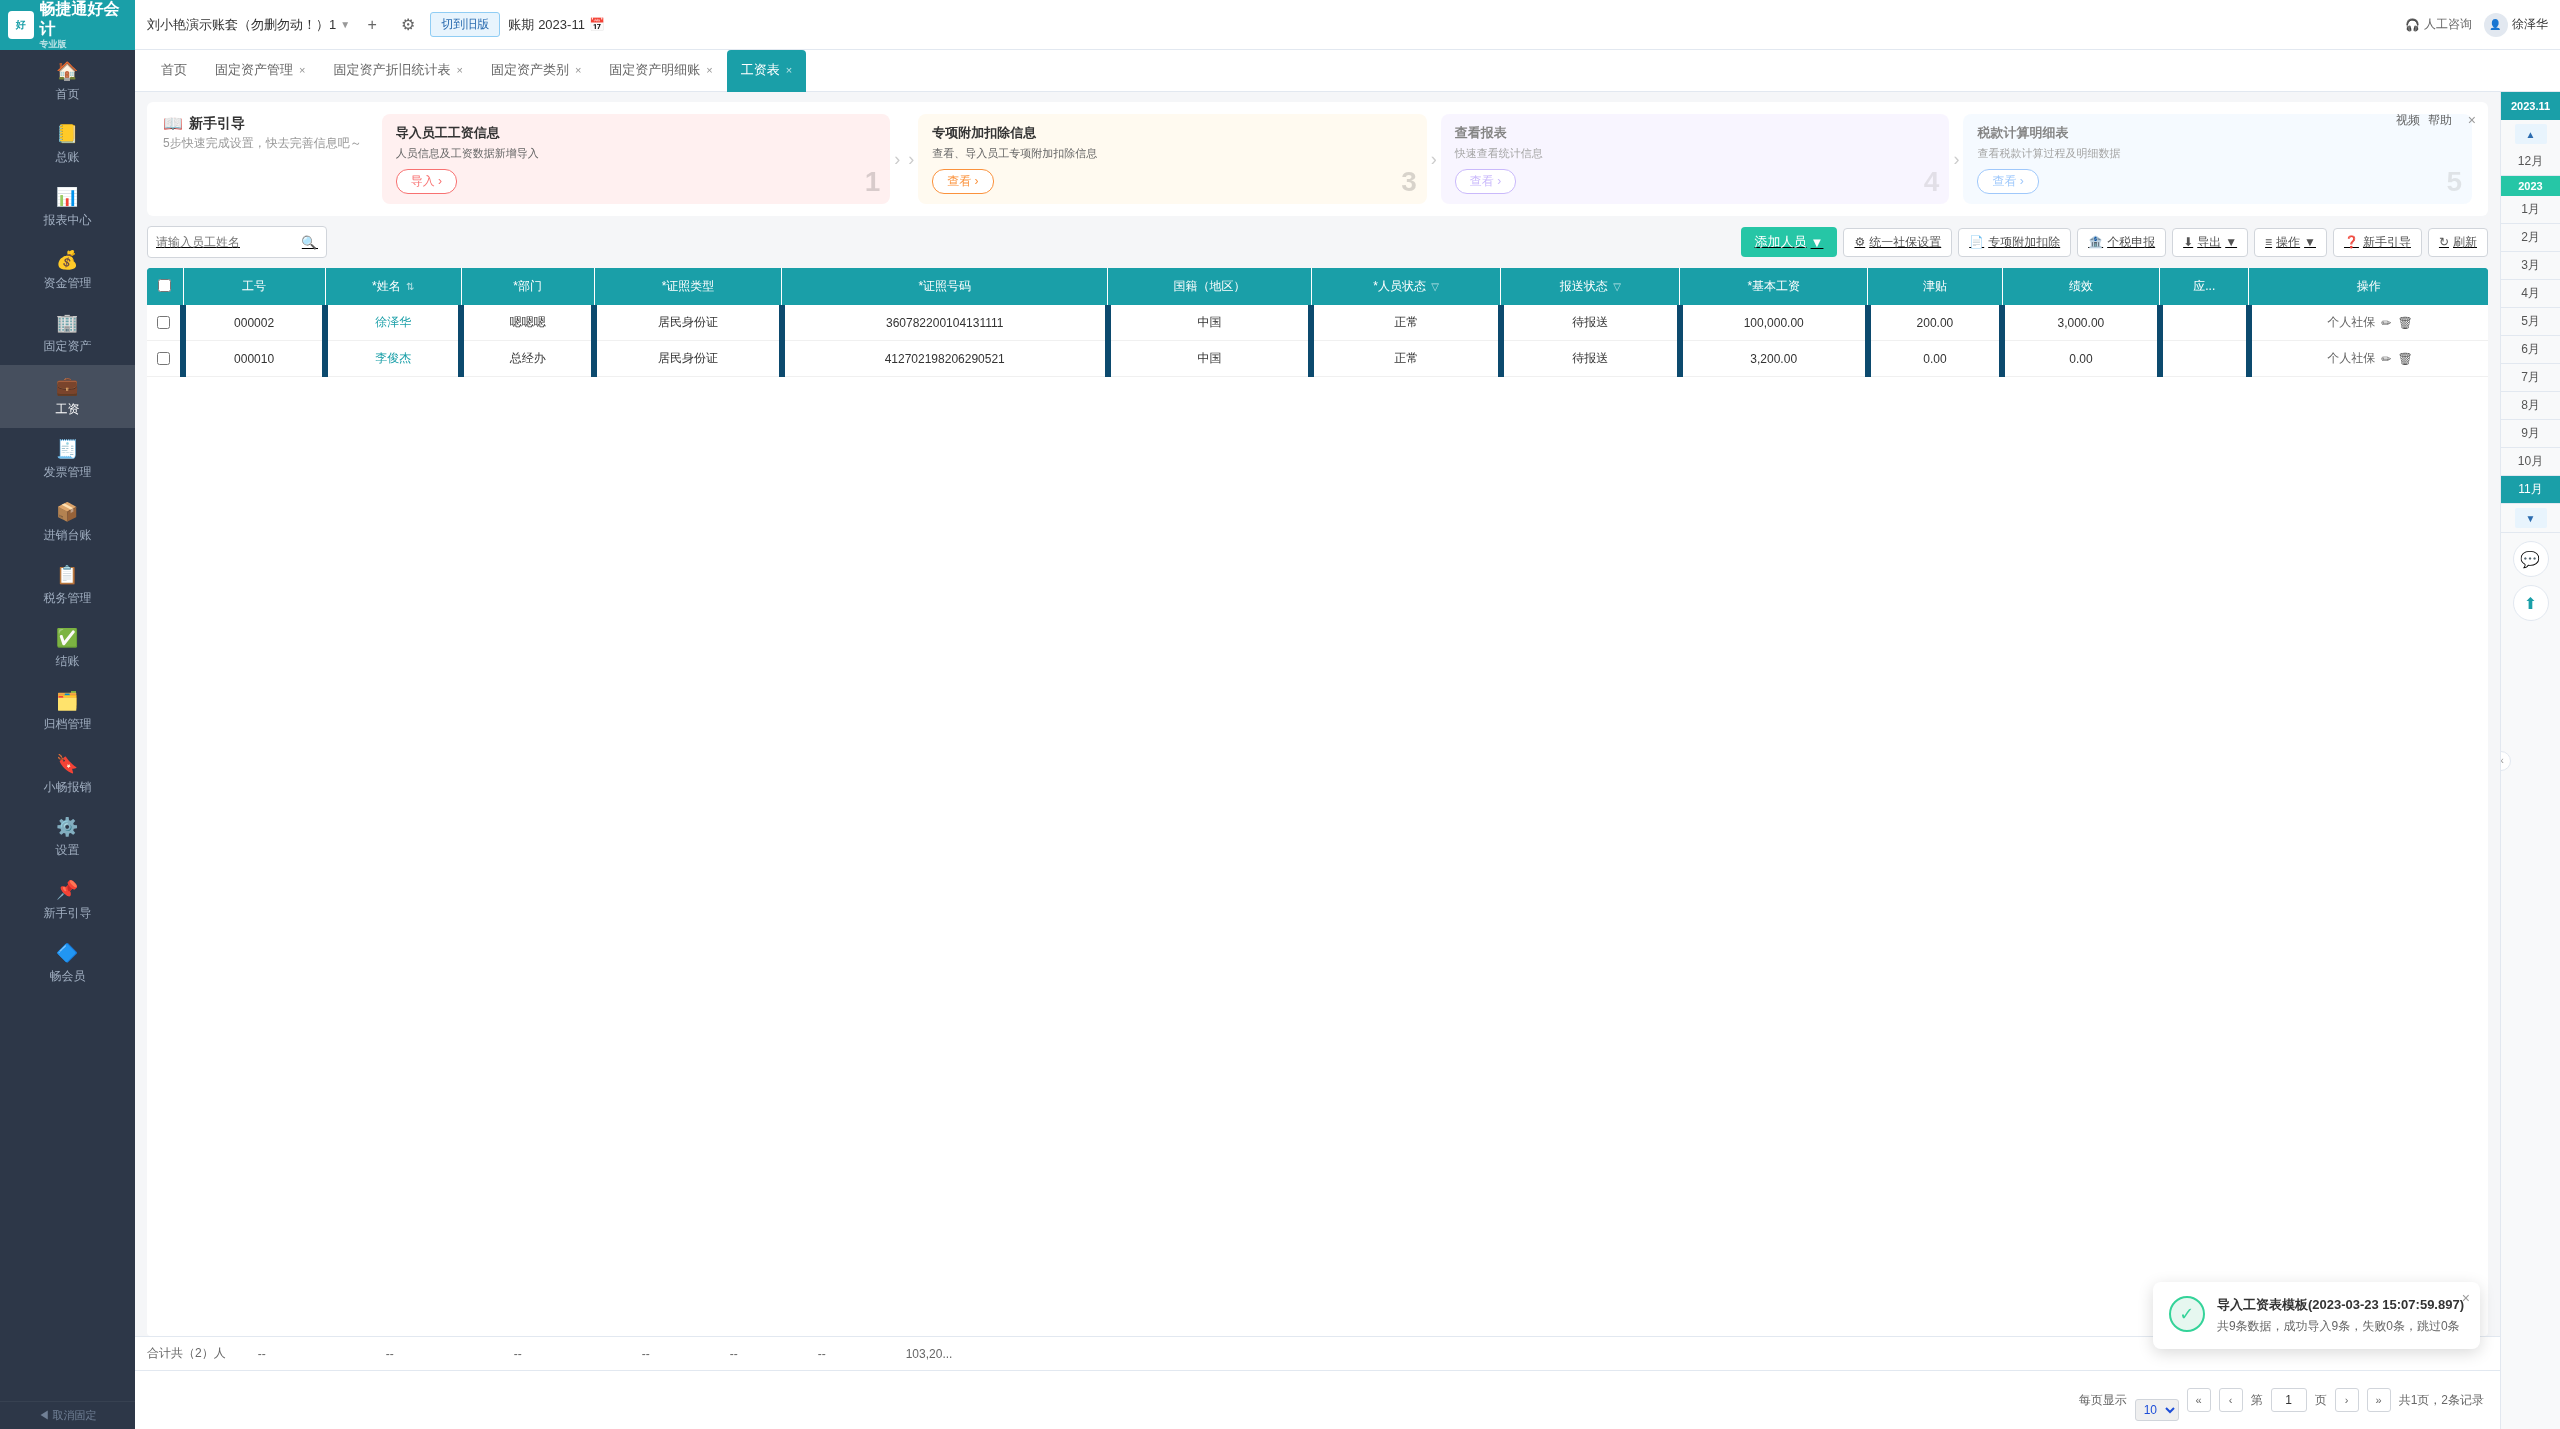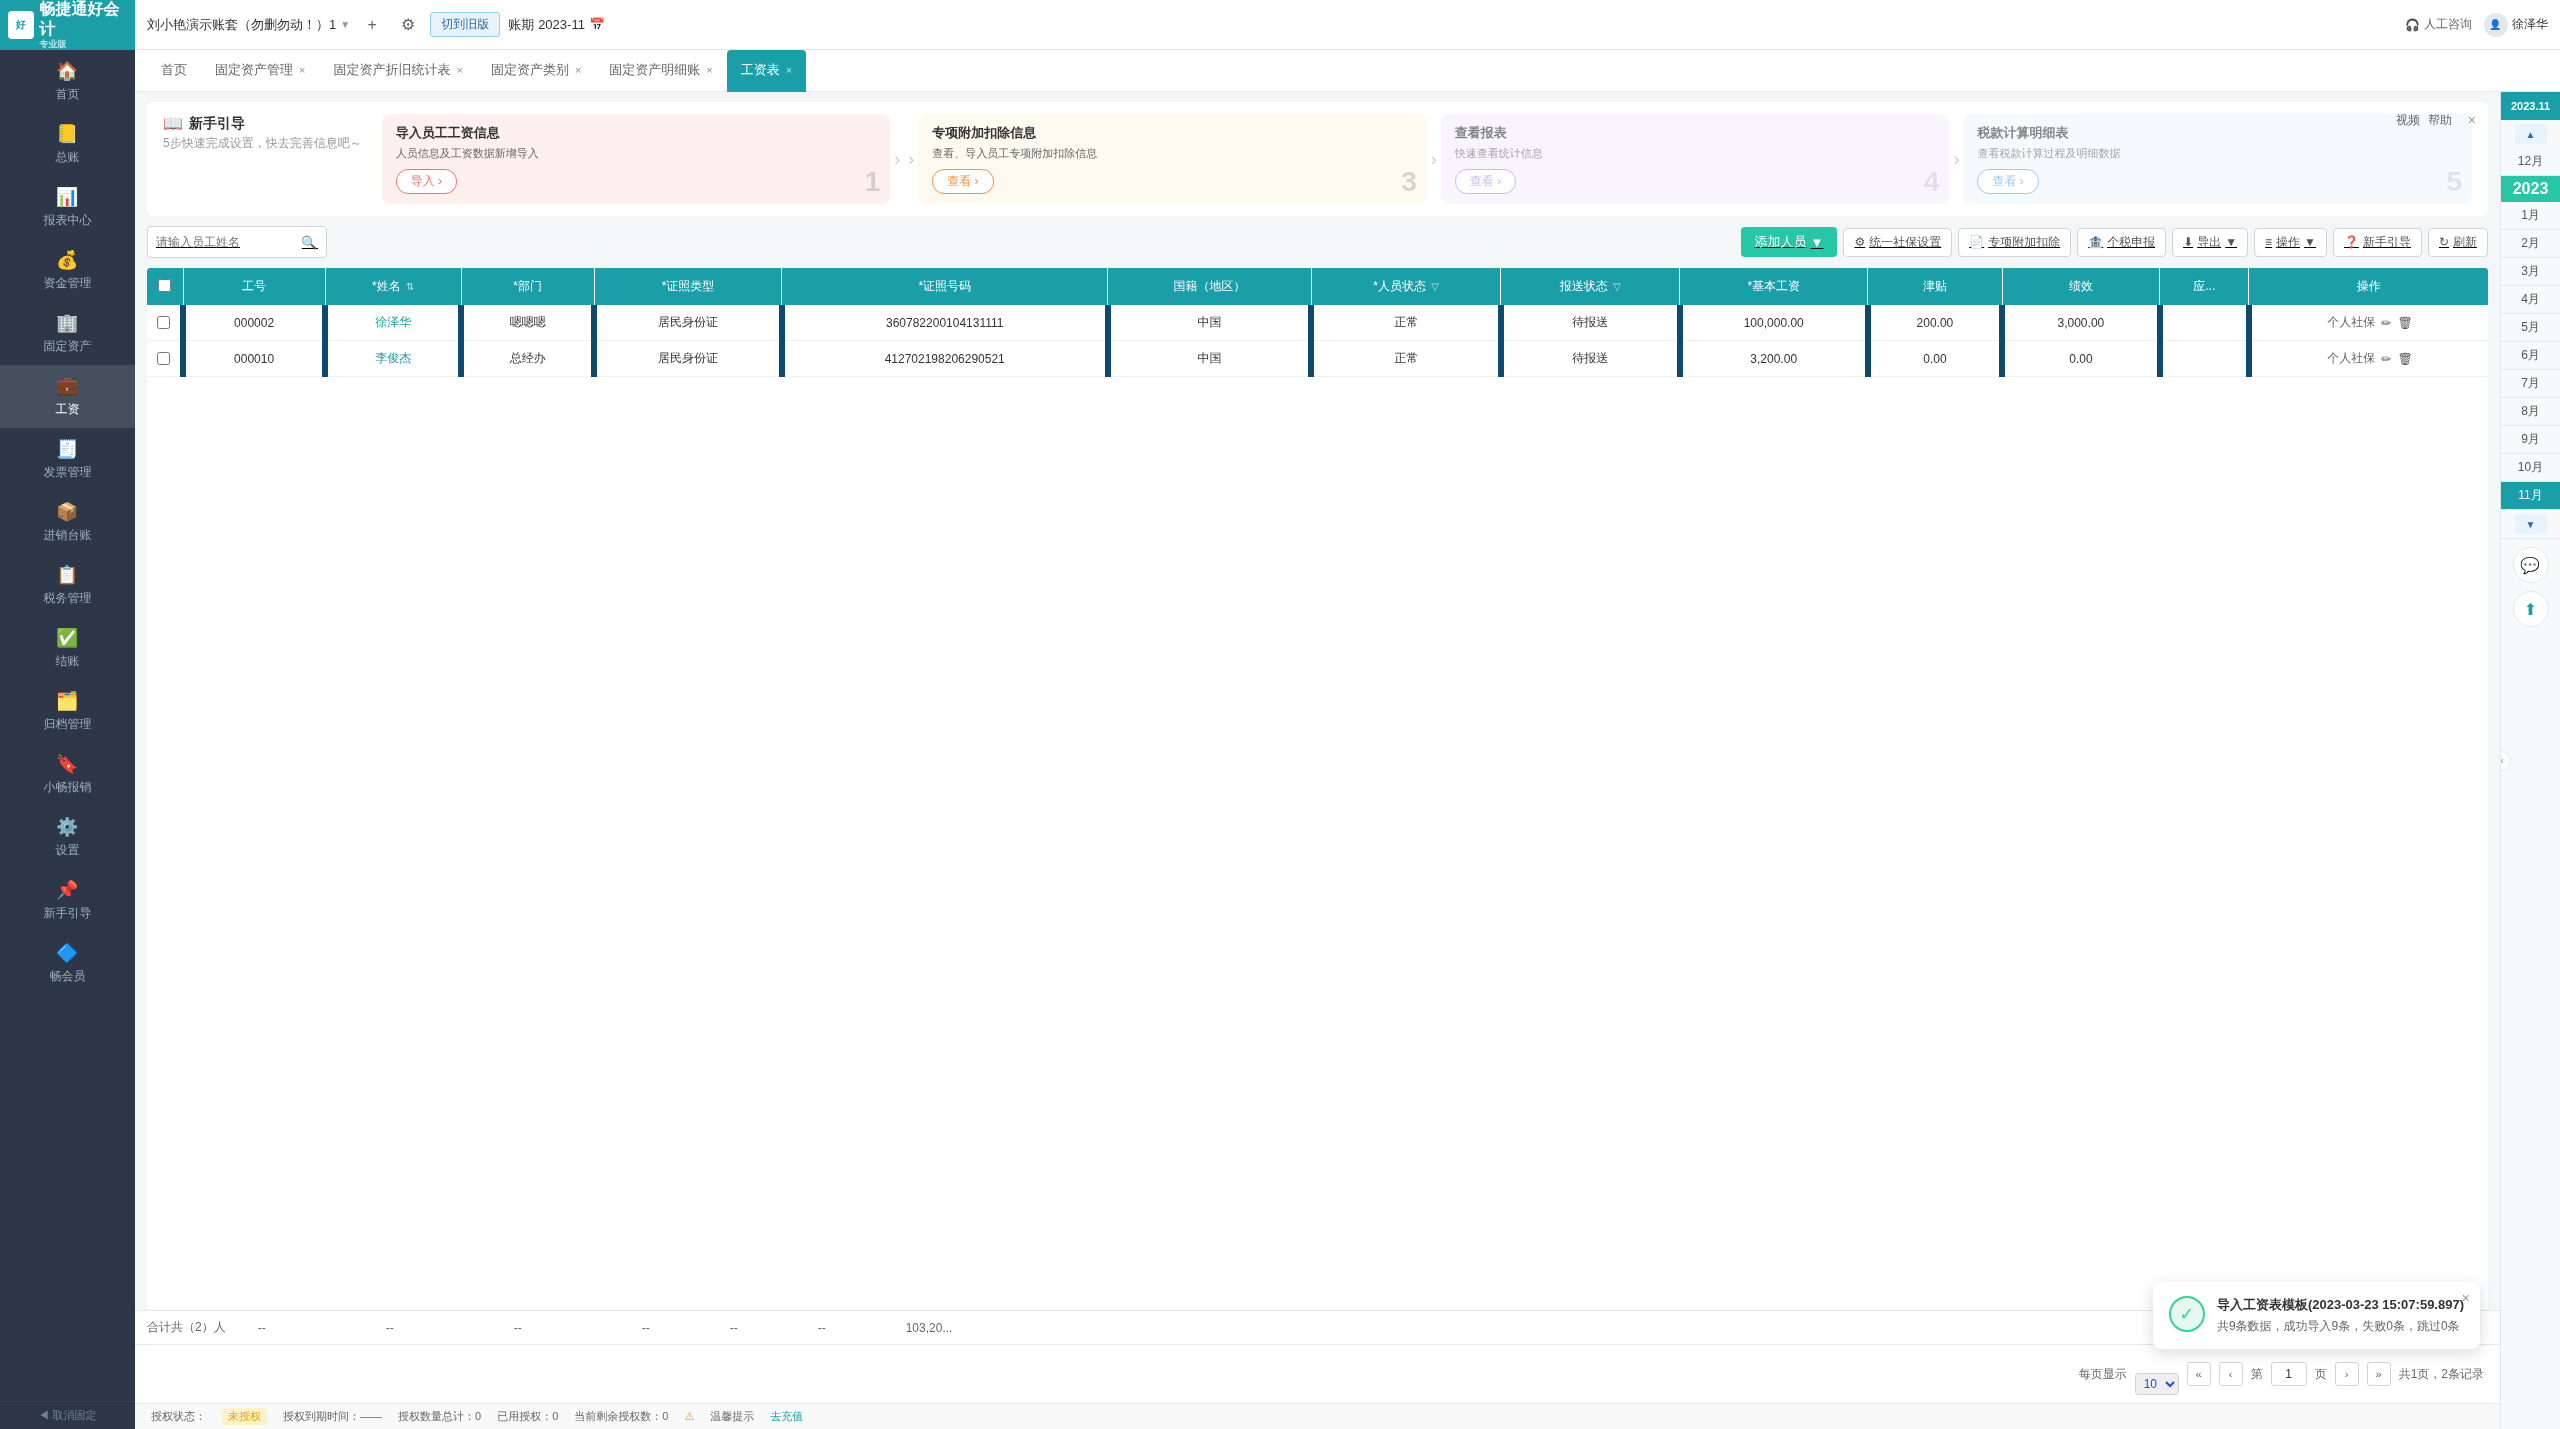--- a/index.html
+++ b/index.html
@@ -519,21 +519,21 @@
       background: #1a9fa8;
       color: white;
       border-radius: 0;
     }
     .cal-year-label {
       background: #26c6a6;
       color: white;
       width: 100%;
       text-align: center;
       padding: 4px 2px;
-      font-size: 16px;
+      font-size: 11px;
       font-weight: bold;
     }
     .right-panel-icons {
       display: flex;
       flex-direction: column;
       align-items: center;
       gap: 8px;
       padding: 8px 0;
       border-top: 1px solid #e2e8f0;
       width: 100%;
@@ -958,31 +958,20 @@
         <div class="page-btn">«</div>
         <div class="page-btn">‹</div>
         <span>第</span>
         <input class="page-input" type="text" value="1" style="">
         <span>页</span>
         <div class="page-btn">›</div>
         <div class="page-btn">»</div>
         <span>共1页，2条记录</span>
       </div>
 
-      <div class="statusbar">
-        <span>授权状态：</span>
-        <span class="status-unauthorized">未授权</span>
-        <span>授权到期时间：——</span>
-        <span>授权数量总计：0</span>
-        <span>已用授权：0</span>
-        <span>当前剩余授权数：0</span>
-        <span class="warning-dot">⚠</span>
-        <span>温馨提示</span>
-        <span class="status-link">去充值</span>
-      </div>
     </div>
 
     <div class="right-panel" style="position:relative;">
       <div class="panel-expand">«</div>
       <div class="right-panel-header">2023.11</div>
       <div class="calendar-nav">
         <div class="cal-up-btn">▲</div>
         <div class="cal-month">12月</div>
         <div class="cal-year-label">2023</div>
         <div class="cal-month">1月</div>

